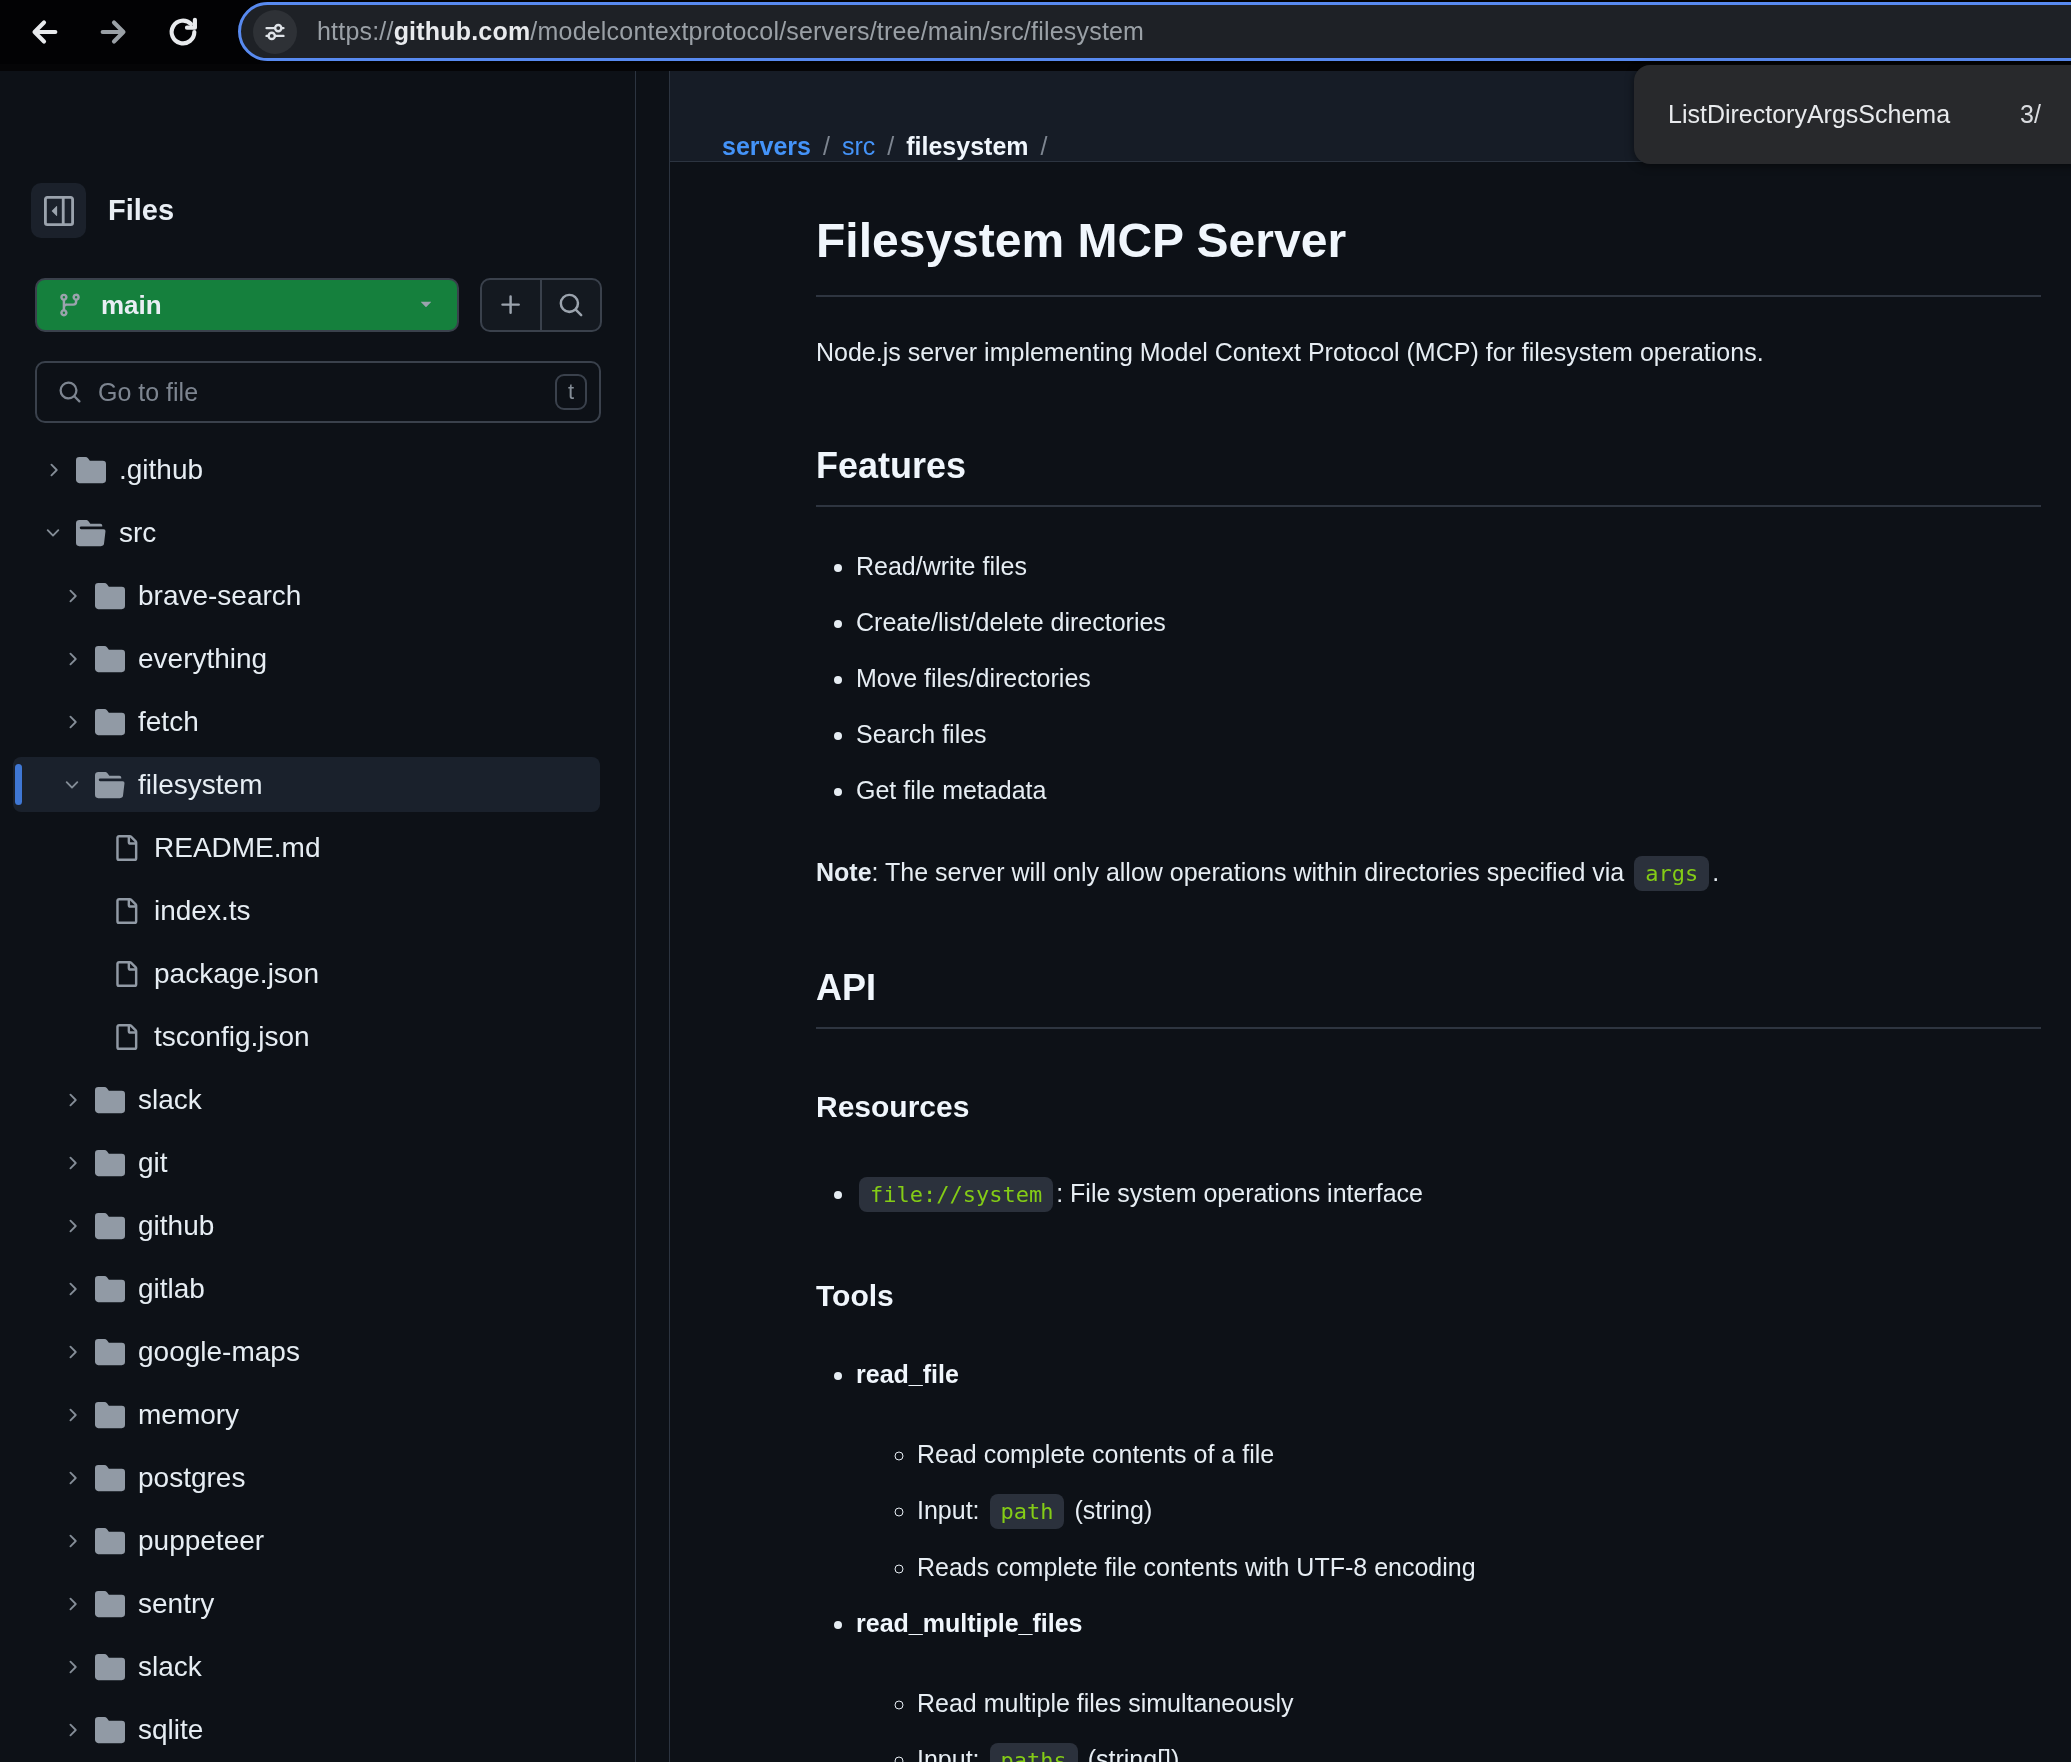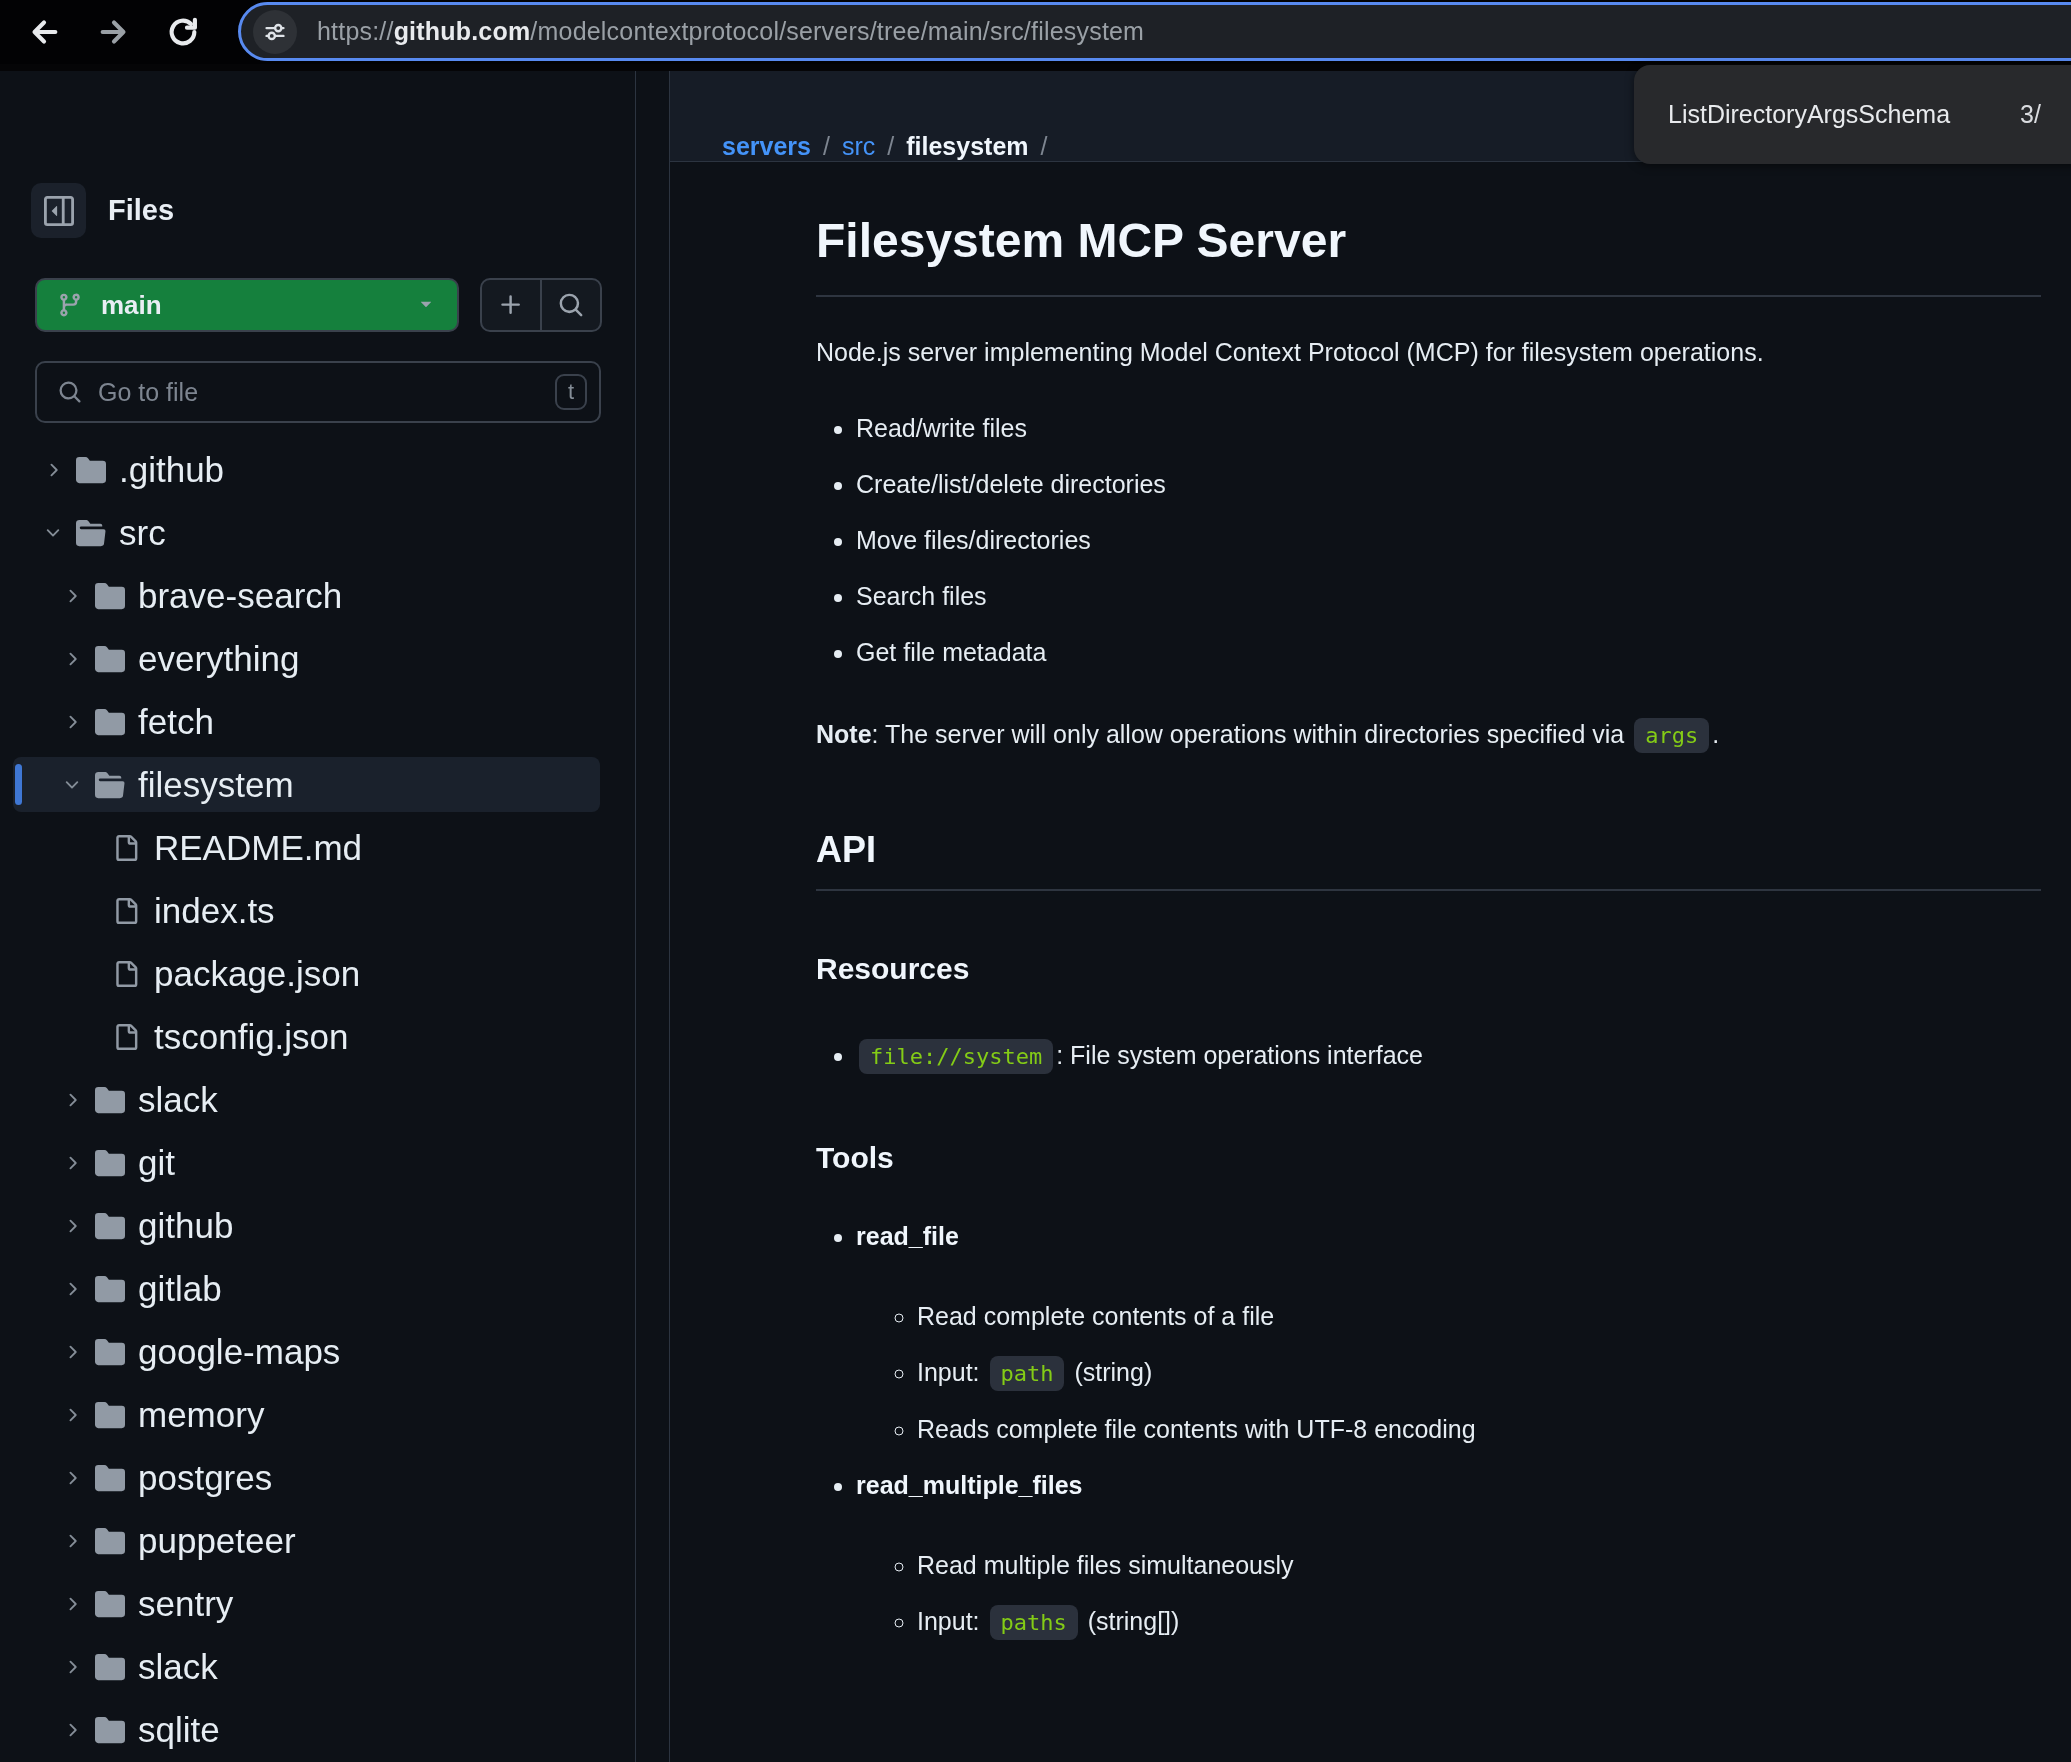--- a/index.html
+++ b/index.html
@@ -82,21 +82,21 @@
   .tree{position:absolute;top:371px;left:0;right:0;}
   .trow{
     height:55px;margin:0 35px 8px 13px;border-radius:8px;position:relative;
     display:flex;align-items:center;cursor:pointer;box-sizing:border-box;
   }
   .trow .chev{width:26px;margin-right:10px;display:flex;align-items:center;justify-content:center;flex:none;}
   .trow .chev svg{width:20px;height:20px;}
   .trow .ticon{width:30px;margin-right:13px;display:flex;align-items:center;justify-content:center;flex:none;}
   .trow .ticon svg{width:30px;height:30px;}
   .trow .ticon svg.filesvg{width:26px;height:26px;}
-  .trow .tlabel{font-size:35px;color:#e6edf3;white-space:nowrap;}
+  .trow .tlabel{font-size:28px;color:#e6edf3;white-space:nowrap;}
   .trow.lvl1{padding-left:27px;}
   .trow.lvl2{padding-left:46px;}
   .trow.lvl3{padding-left:98px;}
   .trow.selected{background:#1a212c;}
   .trow.selected::before{
     content:"";position:absolute;left:2px;top:7px;bottom:7px;width:7px;border-radius:4px;background:#3f77d4;
   }
   
   .crumb-bar{
     height:90px;background:#161c26;border-bottom:1px solid #2c3440;
@@ -481,20 +481,21 @@
     <a class="crumb-dir">src</a>
     <span class="crumb-sep">/</span>
     <span class="crumb-cur">filesystem</span>
     <span class="crumb-sep">/</span>
   </div>
 
   <article>
     <h1>Filesystem MCP Server</h1>
     <p>Node.js server implementing Model Context Protocol (MCP) for filesystem operations.</p>
 
+    <h2>Features</h2>
     <ul class="feat-list">
 
     <li>Read/write files</li>
         <li>Create/list/delete directories</li>
         <li>Move files/directories</li>
         <li>Search files</li>
         <li>Get file metadata</li>
       </ul>
 
     <p class="note-line"><strong>Note</strong><span>: The server will only allow operations within directories specified via </span><code class="chip">args</code><span>.</span></p>

